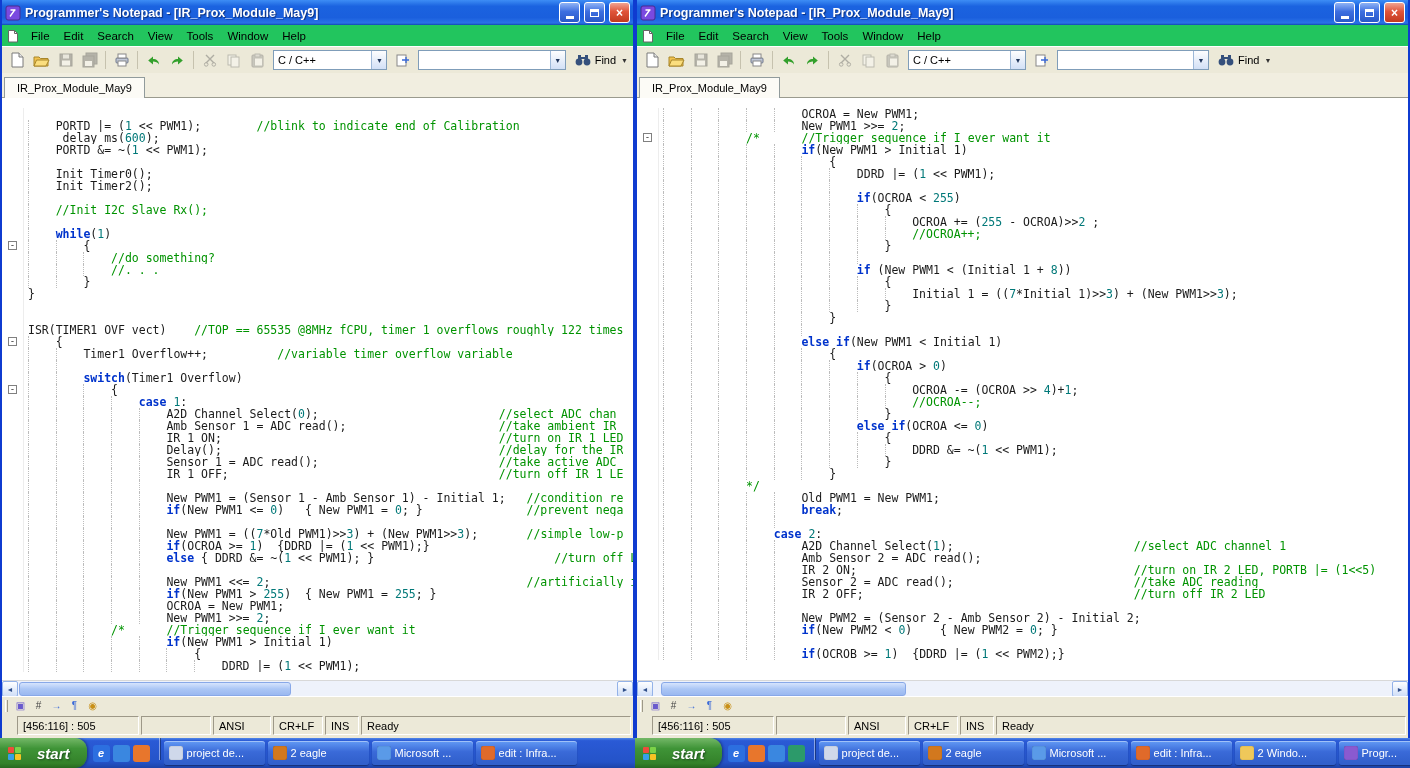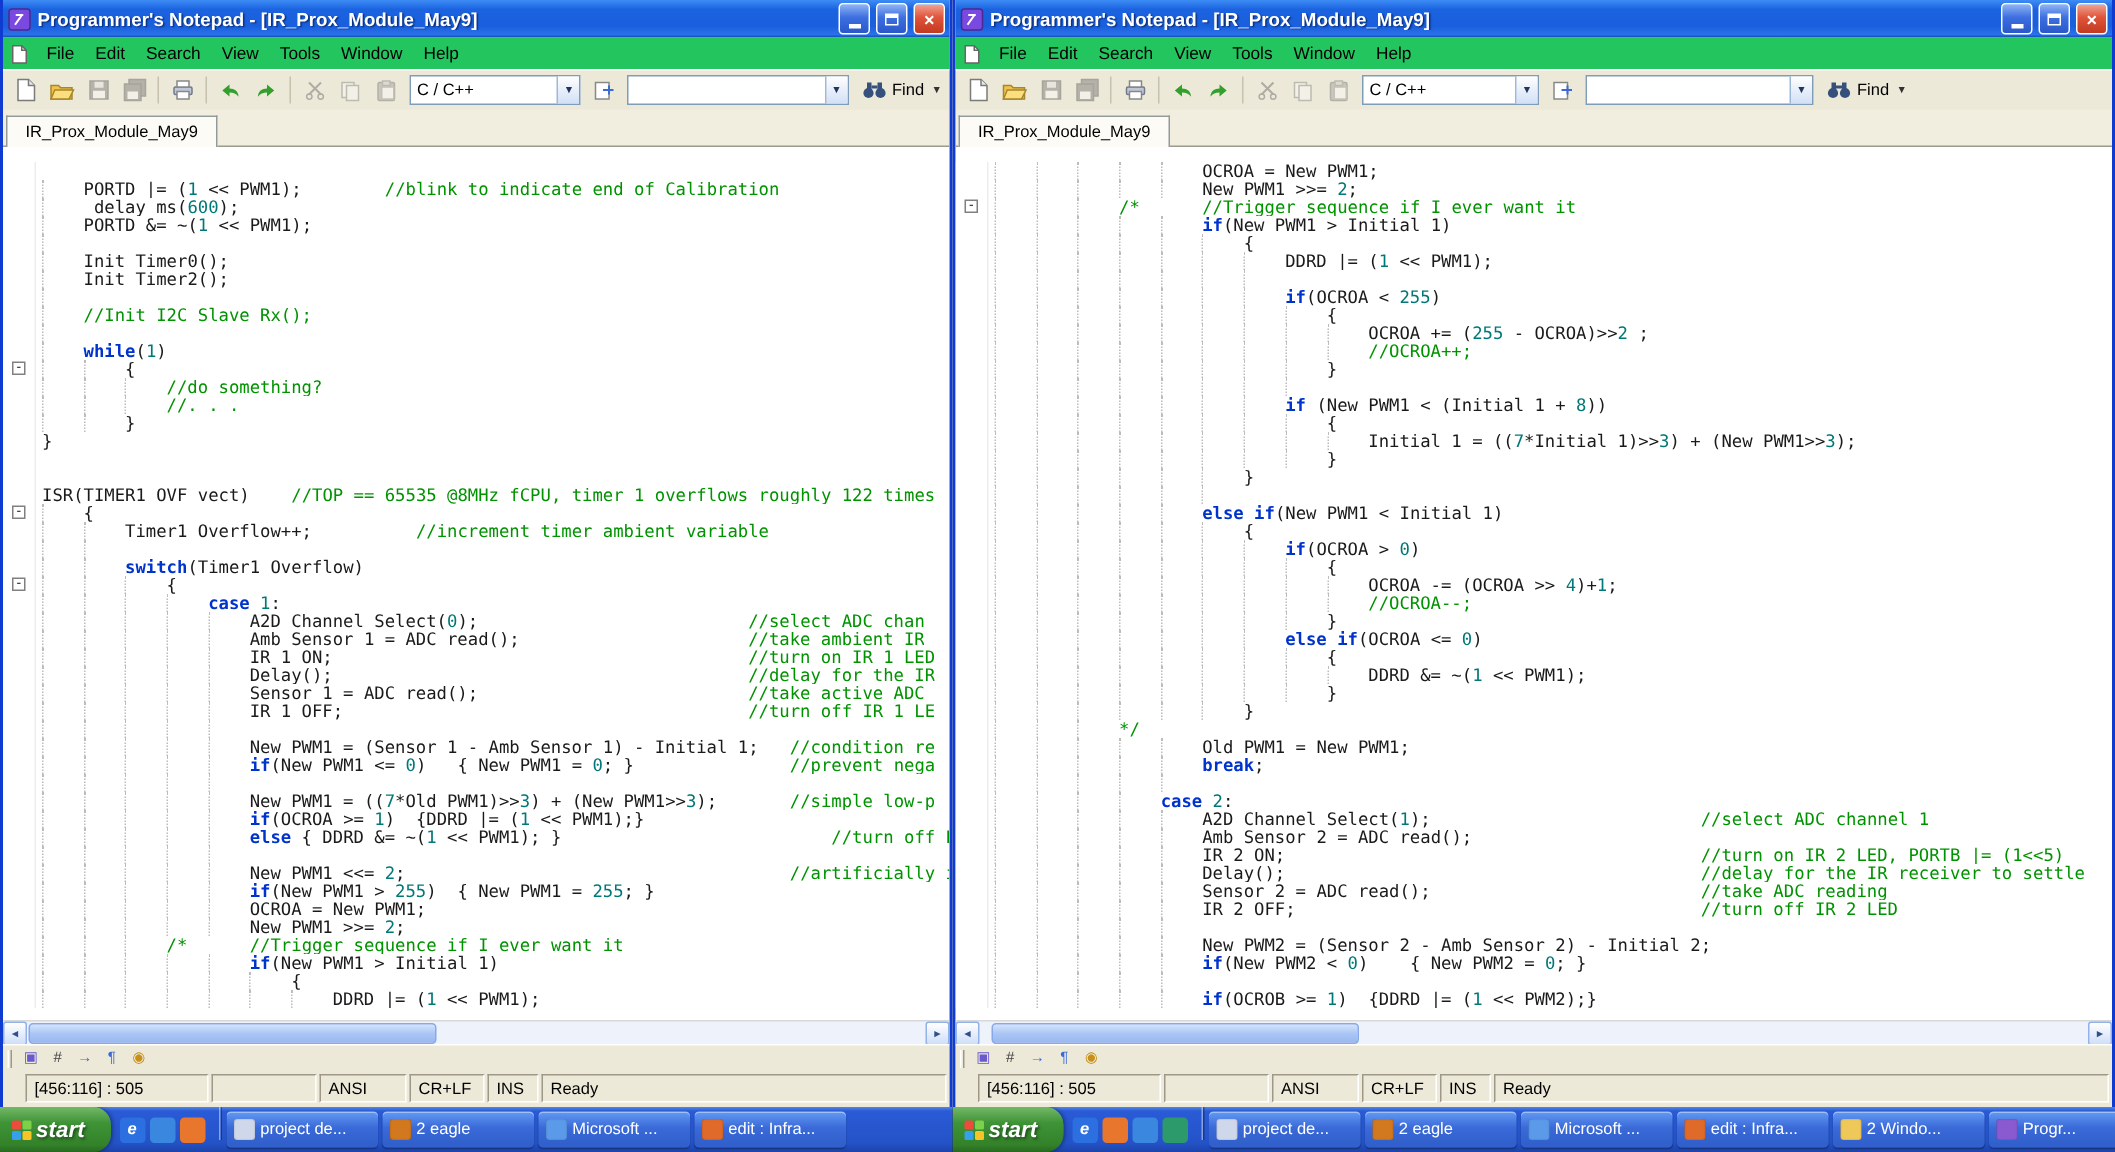--- a/index.html
+++ b/index.html
@@ -66,21 +66,21 @@
   .grip{width:3px;height:12px;border-left:1px solid #fff;border-right:1px solid #9d9888;margin-right:2px}
   .dicon{width:15px;height:15px;display:flex;align-items:center;justify-content:center;font-size:10px;line-height:1}
 
   .statusbar{height:24px;flex:0 0 24px;background:#ECE9D8;display:flex;gap:2px;padding:2px 2px 3px 15px;font-size:11px;color:#000}
   .spanel{border:1px solid;border-color:#9d9888 #ffffff #ffffff #9d9888;padding:1px 5px;display:flex;align-items:center;white-space:nowrap;overflow:hidden}
   .sp-caret{width:122px}.sp-empty{width:70px}.sp-enc{width:58px}.sp-eol{width:50px}.sp-ins{width:34px}.sp-msg{flex:1}
 
   
   .taskbar{position:absolute;bottom:0;height:30px;display:flex;align-items:stretch;overflow:hidden;
            background:linear-gradient(180deg,#5187e8 0%,#2a5ad6 9%,#2453c8 80%,#1d43a8 100%)}
-  .startbtn{height:30px;display:flex;align-items:center;gap:3px;padding:0 17px 0 8px;border-radius:0 12px 12px 0;
+  .startbtn{height:30px;display:flex;align-items:center;gap:16px;padding:0 17px 0 8px;border-radius:0 12px 12px 0;
             background:linear-gradient(180deg,#74b868 0%,#3f9437 35%,#338129 85%,#27691f 100%);
             box-shadow:1px 0 3px rgba(0,0,0,.4)}
   .startlabel{font-weight:bold;font-style:italic;font-size:15px;color:#fff;text-shadow:1px 1px 2px #1e4a1e}
   .flag{display:grid;grid-template-columns:6px 6px;grid-auto-rows:6px;gap:1px}
   .flag i{border-radius:1px;display:block}
   .f-r{background:#ef4b3c}.f-g{background:#7bd248}.f-b{background:#36a0e8}.f-y{background:#f8c324}
   .ql{display:flex;align-items:center;gap:3px;padding:0 6px}
   .qicon{width:17px;height:17px;border-radius:3px;display:flex;align-items:center;justify-content:center;
          font-size:11px;font-weight:bold;color:#fff;font-style:italic}
   .qdiv{width:2px;height:22px;margin:0 3px;border-left:1px solid rgba(255,255,255,.45);border-right:1px solid rgba(0,0,0,.35)}
@@ -236,21 +236,21 @@
       <div class="cl"><span class="mg"></span><span class="ct"><span class="ig"></span><span class="k">while</span>(<span class="n">1</span>)</span></div>
       <div class="cl"><span class="mg"><span class="fold">-</span></span><span class="ct"><span class="ig"></span><span class="ig"></span>{</span></div>
       <div class="cl"><span class="mg"></span><span class="ct"><span class="ig"></span><span class="ig"></span><span class="ig"></span><span class="c">//do something?</span></span></div>
       <div class="cl"><span class="mg"></span><span class="ct"><span class="ig"></span><span class="ig"></span><span class="ig"></span><span class="c">//. . .</span></span></div>
       <div class="cl"><span class="mg"></span><span class="ct"><span class="ig"></span><span class="ig"></span>}</span></div>
       <div class="cl"><span class="mg"></span><span class="ct">}</span></div>
       <div class="cl"><span class="mg"></span><span class="ct"></span></div>
       <div class="cl"><span class="mg"></span><span class="ct"></span></div>
       <div class="cl"><span class="mg"></span><span class="ct">ISR(TIMER1_OVF_vect)    <span class="c">//TOP == 65535 @8MHz fCPU, timer 1 overflows roughly 122 times</span></span></div>
       <div class="cl"><span class="mg"><span class="fold">-</span></span><span class="ct"><span class="ig"></span>{</span></div>
-      <div class="cl"><span class="mg"></span><span class="ct"><span class="ig"></span><span class="ig"></span>Timer1_Overflow++;          <span class="c">//increment timer ambient variable</span></span></div>
+      <div class="cl"><span class="mg"></span><span class="ct"><span class="ig"></span><span class="ig"></span>Timer1_Overflow++;          <span class="c">//variable timer overflow variable</span></span></div>
       <div class="cl"><span class="mg"></span><span class="ct"><span class="ig"></span><span class="ig"></span></span></div>
       <div class="cl"><span class="mg"></span><span class="ct"><span class="ig"></span><span class="ig"></span><span class="k">switch</span>(Timer1_Overflow)</span></div>
       <div class="cl"><span class="mg"><span class="fold">-</span></span><span class="ct"><span class="ig"></span><span class="ig"></span><span class="ig"></span>{</span></div>
       <div class="cl"><span class="mg"></span><span class="ct"><span class="ig"></span><span class="ig"></span><span class="ig"></span><span class="ig"></span><span class="k">case</span> <span class="n">1</span>:</span></div>
       <div class="cl"><span class="mg"></span><span class="ct"><span class="ig"></span><span class="ig"></span><span class="ig"></span><span class="ig"></span><span class="ig"></span>A2D_Channel_Select(<span class="n">0</span>);                          <span class="c">//select ADC chan</span></span></div>
       <div class="cl"><span class="mg"></span><span class="ct"><span class="ig"></span><span class="ig"></span><span class="ig"></span><span class="ig"></span><span class="ig"></span>Amb_Sensor_1 = ADC_read();                      <span class="c">//take ambient IR</span></span></div>
       <div class="cl"><span class="mg"></span><span class="ct"><span class="ig"></span><span class="ig"></span><span class="ig"></span><span class="ig"></span><span class="ig"></span>IR_1_ON;                                        <span class="c">//turn on IR 1 LED</span></span></div>
       <div class="cl"><span class="mg"></span><span class="ct"><span class="ig"></span><span class="ig"></span><span class="ig"></span><span class="ig"></span><span class="ig"></span>Delay();                                        <span class="c">//delay for the IR</span></span></div>
       <div class="cl"><span class="mg"></span><span class="ct"><span class="ig"></span><span class="ig"></span><span class="ig"></span><span class="ig"></span><span class="ig"></span>Sensor_1 = ADC_read();                          <span class="c">//take active ADC</span></span></div>
       <div class="cl"><span class="mg"></span><span class="ct"><span class="ig"></span><span class="ig"></span><span class="ig"></span><span class="ig"></span><span class="ig"></span>IR_1_OFF;                                       <span class="c">//turn off IR 1 LE</span></span></div>
@@ -459,21 +459,20 @@
       <div class="cl"><span class="mg"></span><span class="ct"><span class="ig"></span><span class="ig"></span><span class="ig"></span><span class="ig"></span><span class="ig"></span><span class="ig"></span><span class="ig"></span><span class="ig"></span>}</span></div>
       <div class="cl"><span class="mg"></span><span class="ct"><span class="ig"></span><span class="ig"></span><span class="ig"></span><span class="ig"></span><span class="ig"></span><span class="ig"></span>}</span></div>
       <div class="cl"><span class="mg"></span><span class="ct"><span class="ig"></span><span class="ig"></span><span class="ig"></span><span class="c">*/</span></span></div>
       <div class="cl"><span class="mg"></span><span class="ct"><span class="ig"></span><span class="ig"></span><span class="ig"></span><span class="ig"></span><span class="ig"></span>Old_PWM1 = New_PWM1;</span></div>
       <div class="cl"><span class="mg"></span><span class="ct"><span class="ig"></span><span class="ig"></span><span class="ig"></span><span class="ig"></span><span class="ig"></span><span class="k">break</span>;</span></div>
       <div class="cl"><span class="mg"></span><span class="ct"><span class="ig"></span><span class="ig"></span><span class="ig"></span><span class="ig"></span><span class="ig"></span></span></div>
       <div class="cl"><span class="mg"></span><span class="ct"><span class="ig"></span><span class="ig"></span><span class="ig"></span><span class="ig"></span><span class="k">case</span> <span class="n">2</span>:</span></div>
       <div class="cl"><span class="mg"></span><span class="ct"><span class="ig"></span><span class="ig"></span><span class="ig"></span><span class="ig"></span><span class="ig"></span>A2D_Channel_Select(<span class="n">1</span>);                          <span class="c">//select ADC channel 1</span></span></div>
       <div class="cl"><span class="mg"></span><span class="ct"><span class="ig"></span><span class="ig"></span><span class="ig"></span><span class="ig"></span><span class="ig"></span>Amb_Sensor_2 = ADC_read();</span></div>
       <div class="cl"><span class="mg"></span><span class="ct"><span class="ig"></span><span class="ig"></span><span class="ig"></span><span class="ig"></span><span class="ig"></span>IR_2_ON;                                        <span class="c">//turn on IR 2 LED, PORTB |= (1&lt;&lt;5)</span></span></div>
-      <div class="cl"><span class="mg"></span><span class="ct"><span class="ig"></span><span class="ig"></span><span class="ig"></span><span class="ig"></span><span class="ig"></span>Delay();                                        <span class="c">//delay for the IR receiver to settle</span></span></div>
       <div class="cl"><span class="mg"></span><span class="ct"><span class="ig"></span><span class="ig"></span><span class="ig"></span><span class="ig"></span><span class="ig"></span>Sensor_2 = ADC_read();                          <span class="c">//take ADC reading</span></span></div>
       <div class="cl"><span class="mg"></span><span class="ct"><span class="ig"></span><span class="ig"></span><span class="ig"></span><span class="ig"></span><span class="ig"></span>IR_2_OFF;                                       <span class="c">//turn off IR 2 LED</span></span></div>
       <div class="cl"><span class="mg"></span><span class="ct"><span class="ig"></span><span class="ig"></span><span class="ig"></span><span class="ig"></span><span class="ig"></span></span></div>
       <div class="cl"><span class="mg"></span><span class="ct"><span class="ig"></span><span class="ig"></span><span class="ig"></span><span class="ig"></span><span class="ig"></span>New_PWM2 = (Sensor_2 - Amb_Sensor_2) - Initial_2;</span></div>
       <div class="cl"><span class="mg"></span><span class="ct"><span class="ig"></span><span class="ig"></span><span class="ig"></span><span class="ig"></span><span class="ig"></span><span class="k">if</span>(New_PWM2 &lt; <span class="n">0</span>)    { New_PWM2 = <span class="n">0</span>; }</span></div>
       <div class="cl"><span class="mg"></span><span class="ct"><span class="ig"></span><span class="ig"></span><span class="ig"></span><span class="ig"></span><span class="ig"></span></span></div>
       <div class="cl"><span class="mg"></span><span class="ct"><span class="ig"></span><span class="ig"></span><span class="ig"></span><span class="ig"></span><span class="ig"></span><span class="k">if</span>(OCROB &gt;= <span class="n">1</span>)  {DDRD |= (<span class="n">1</span> &lt;&lt; PWM2);}</span></div>
     </div>
   <div class="hscroll">
     <span class="sarrow">◄</span>

